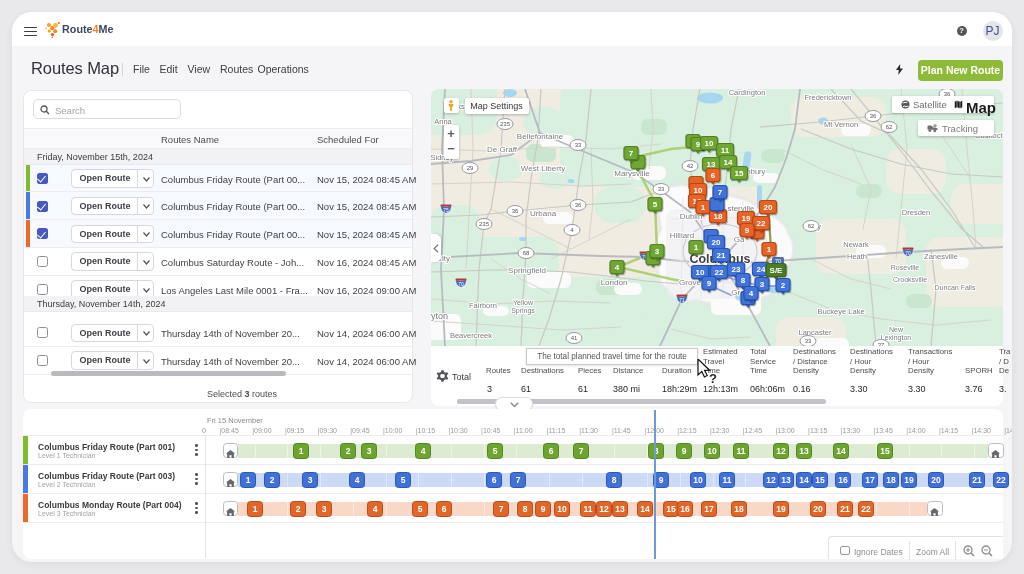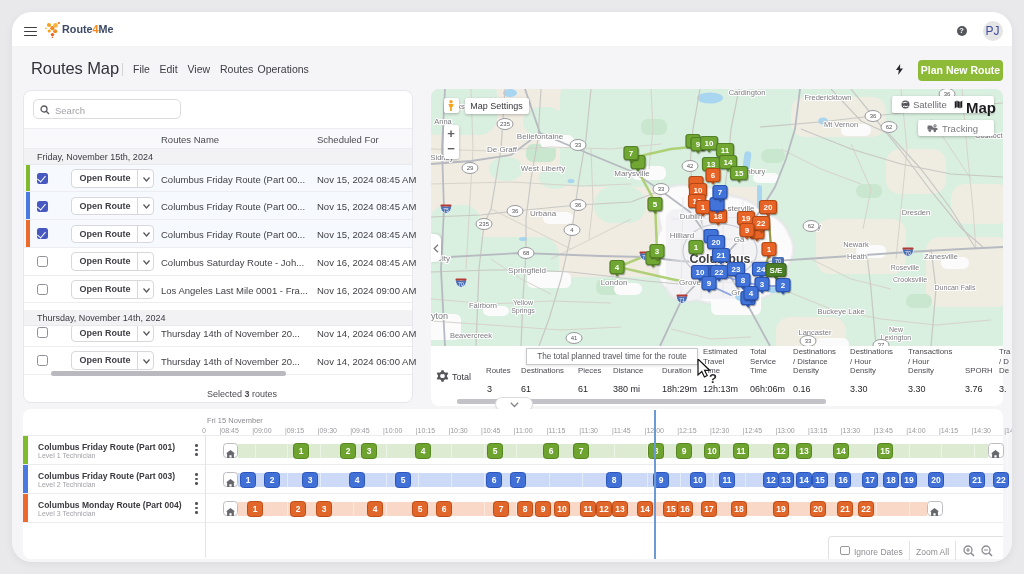--- a/index.html
+++ b/index.html
@@ -181,21 +181,21 @@
           <span class="t">Open Route</span>
           <span class="c">
             <svg style="position:absolute;left:4.5px;top:6.5px" width="7" height="5" viewBox="0 0 7 5">
               <path d="M0.5 0.5 L3.5 4 L6.5 0.5" fill="none" stroke="#55555c" stroke-width="1.2"></path>
             </svg>
           </span>
         </div>
 <div class="rname" style="top:9px">Thursday 14th of November 20...</div>
 <div class="rsched" style="top:9px">Nov 14, 2024 06:00 AM</div>
 </div>
-<div class="grow" style="top:219px">
+<div class="grow" style="top:205px">
         <span>Thursday, November 14th, 2024</span>
       </div>
 <div class="abs" style="left:27px;top:280px;width:235px;height:5px;border-radius:2.5px;background:#b9b9bf"></div>
 <div class="abs" style="left:24px;top:298px;width:388px;text-align:center;font-size:9px;color:#4a4a52">Selected <b>3</b> routes</div>
 </div>
 <div id="mpanel">
 <svg class="abs" style="left:0;top:0;border-radius:8px 8px 0 0" width="572" height="257" viewBox="0 0 572 257">
 <rect width="572" height="257" fill="#f0ece2"></rect>
 <defs>
           <filter id="msh" x="-40%" y="-40%" width="180%" height="180%">

